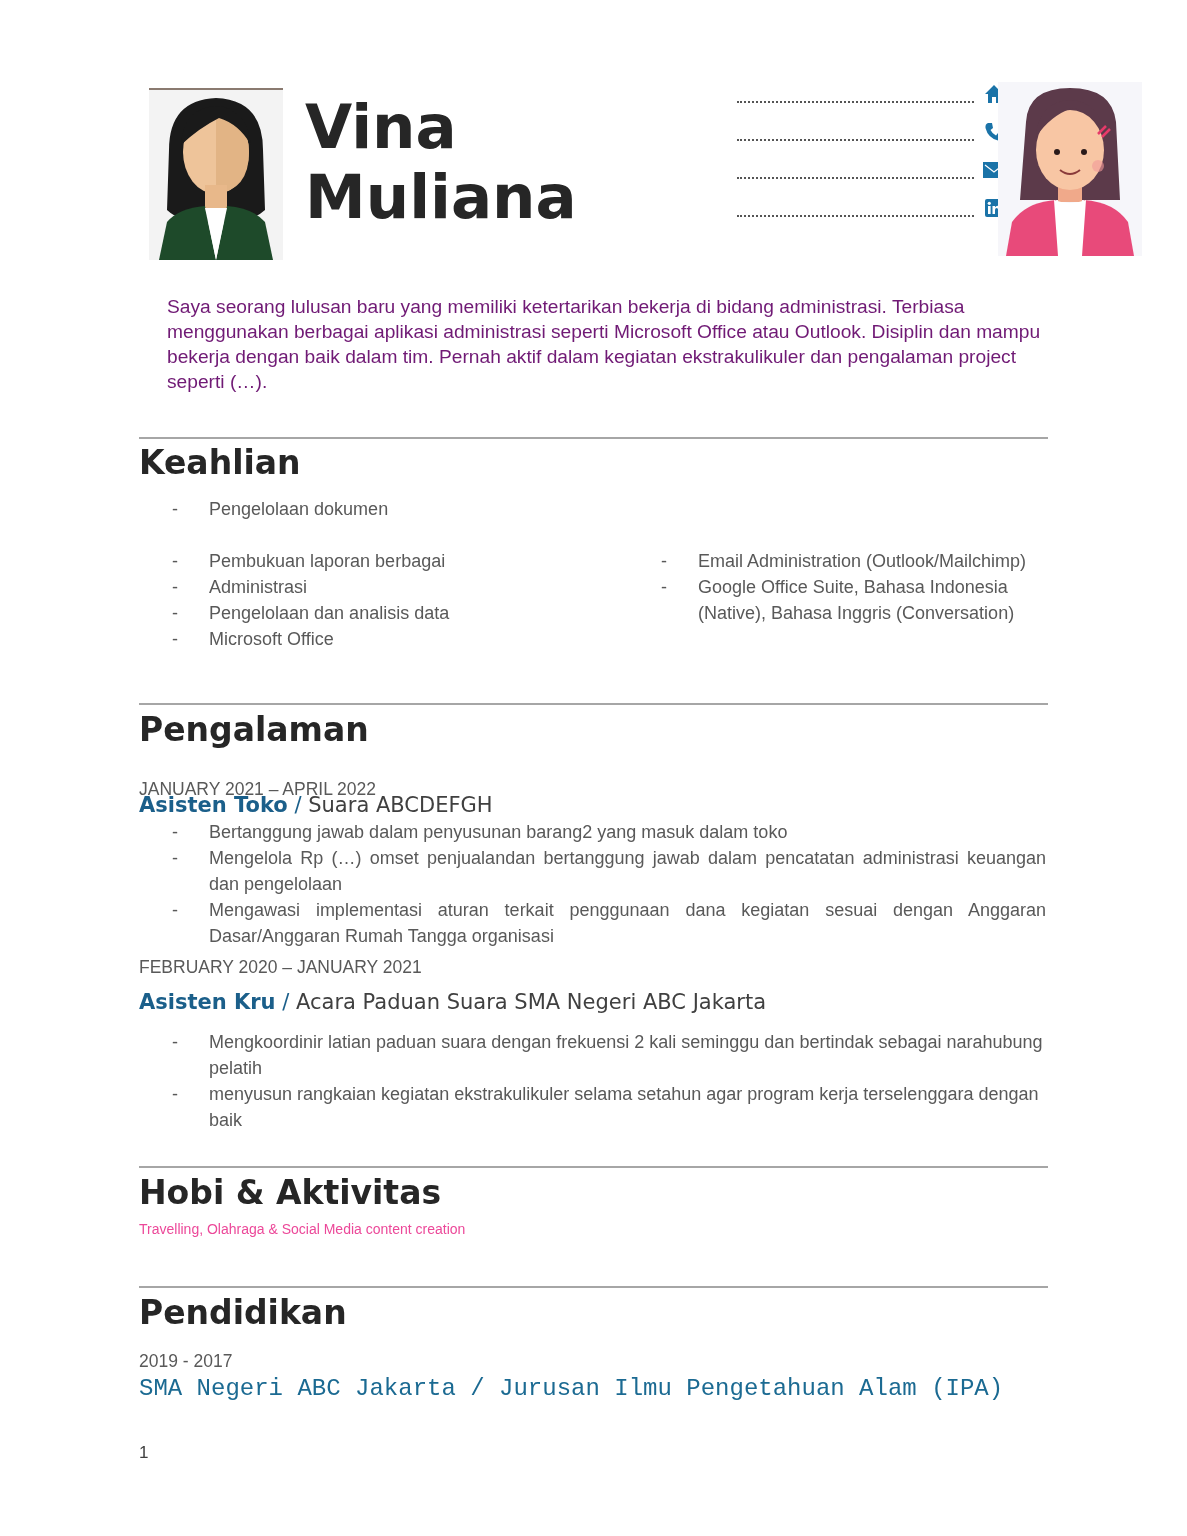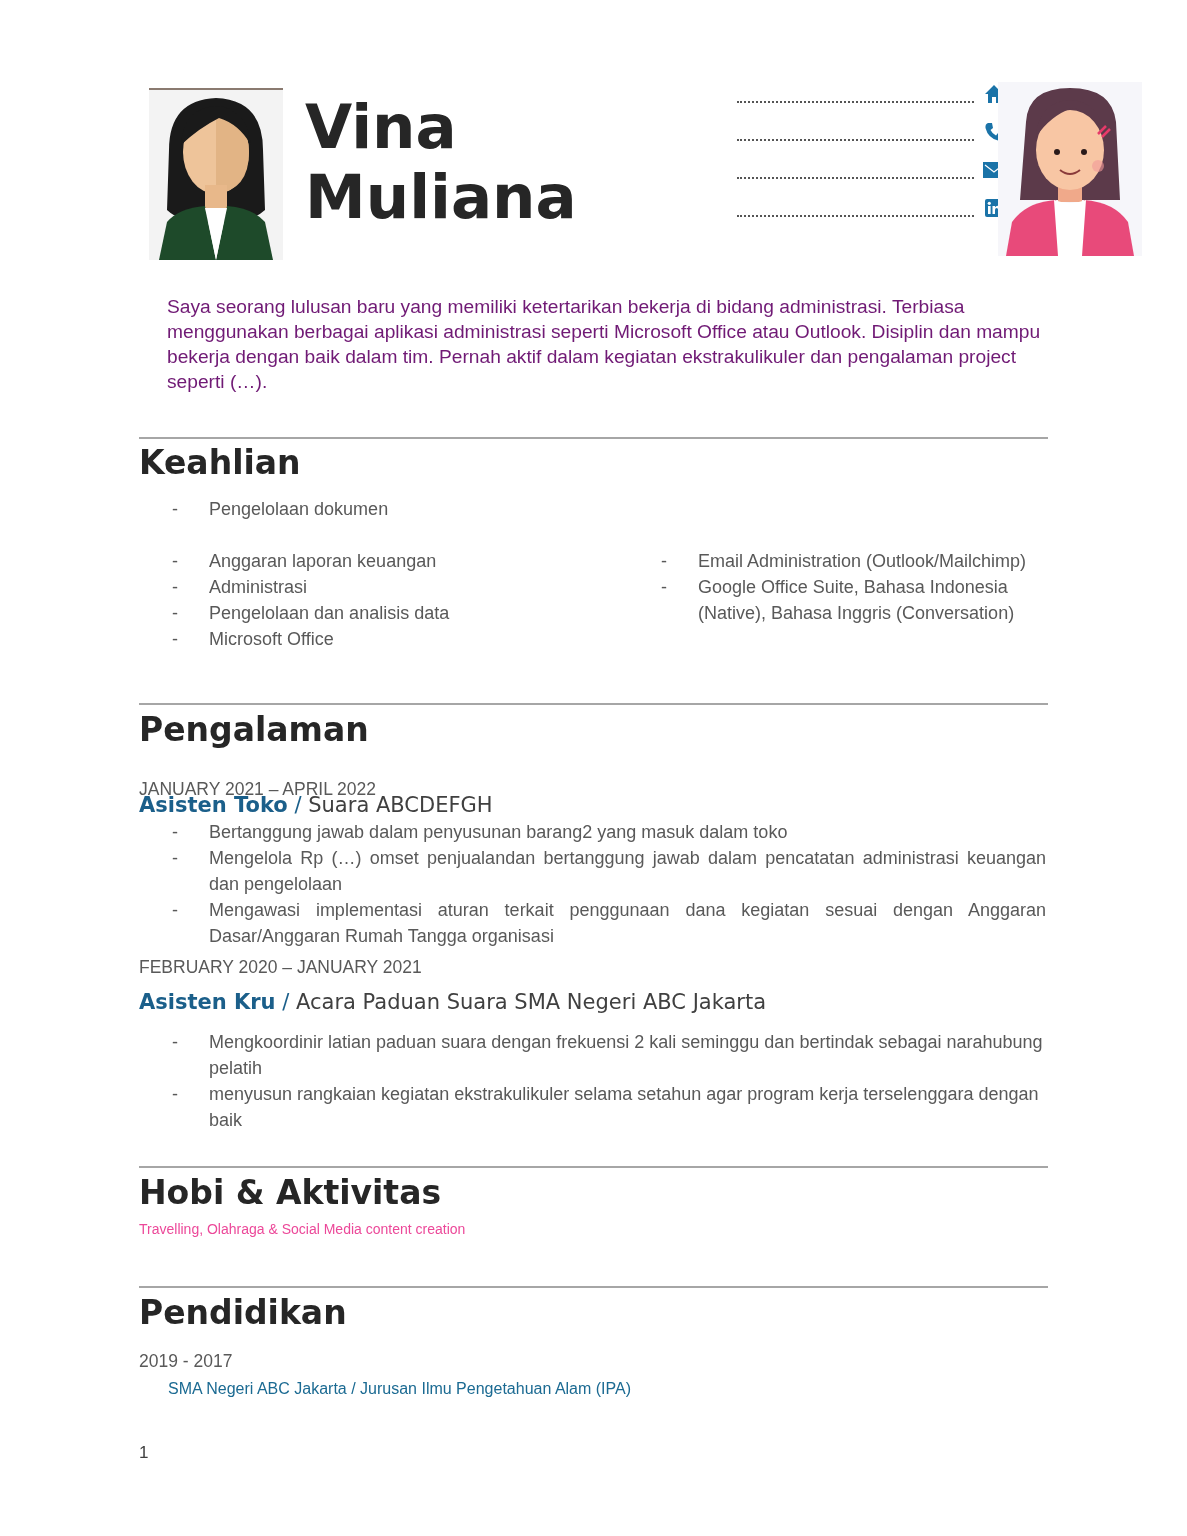--- a/index.html
+++ b/index.html
@@ -24,21 +24,21 @@
   .list { left: 172px; font-family: "Liberation Sans", sans-serif; font-size: 18px; line-height: 26px; color: #595959; margin: 0; padding: 0; list-style: none; }
   .list li { position: relative; padding-left: 37px; }
   .list li .dash { position: absolute; left: 0; top: 0; }
   .justify { text-align: justify; }
 
   .date { left: 139px; font-family: "Liberation Sans", sans-serif; font-size: 17.5px; line-height: 22px; color: #595959; }
   .role { left: 139px; font-size: 21px; line-height: 26px; white-space: nowrap; }
   .role .title { font-family: "DejaVu Sans", sans-serif; font-weight: bold; color: #1b5f8a; }
   .role .sep { font-family: "DejaVu Sans", sans-serif; color: #1b5f8a; }
   .role .org { font-family: "DejaVu Sans", sans-serif; color: #404040; }
-  .edu { left: 139px; font-family: Liberation Sans, sans-serif; font-size: 16px; line-height: 26px; color: #1b6a92; margin-left: 29px; }
+  .edu { left: 139px; font-family: Liberation Mono, monospace; font-size: 24px; line-height: 26px; color: #1b6a92; }
   .plain { left: 139px; font-family: "Liberation Sans", sans-serif; font-size: 14px; line-height: 22px; color: #ec4899; }
   .page-num { left: 139px; top: 1443px; font-family: "Liberation Sans", sans-serif; font-size: 17px; color: #404040; }
 </style>
 </head>
 <body>
 
 <div class="abs photo-left">
   <svg width="134" height="170" viewBox="0 0 134 170">
     <rect width="134" height="170" fill="#f3f3f3"></rect>
     <path d="M20 60 Q20 10 67 8 Q114 10 114 60 L116 120 Q100 135 67 130 Q34 135 18 120 Z" fill="#1a1a1a"></path>
@@ -117,21 +117,21 @@
 <div class="abs summary">Saya seorang  lulusan baru yang memiliki ketertarikan bekerja di bidang administrasi. Terbiasa menggunakan berbagai aplikasi administrasi seperti Microsoft Office atau Outlook. Disiplin dan mampu bekerja dengan baik dalam tim. Pernah aktif dalam kegiatan ekstrakulikuler dan pengalaman project seperti (…).</div>
 
 <div class="abs rule" style="top:437px;"></div>
 <div class="abs h2" style="top:443px;">Keahlian</div>
 
 <ul class="abs list" style="top:496px; width:450px;">
   <li><span class="dash">-</span><span>Pengelolaan dokumen</span></li>
 </ul>
 
 <ul class="abs list" style="top:548px; width:450px;">
-  <li><span class="dash">-</span><span>Anggaran laporan keuangan</span></li>
+  <li><span class="dash">-</span><span>Pembukuan laporan berbagai</span></li>
   <li><span class="dash">-</span><span>Administrasi</span></li>
   <li><span class="dash">-</span><span>Pengelolaan dan analisis data</span></li>
   <li><span class="dash">-</span><span>Microsoft Office</span></li>
 </ul>
 
 <ul class="abs list" style="top:548px; left:661px; width:380px;">
   <li><span class="dash">-</span><span>Email Administration (Outlook/Mailchimp)</span></li>
   <li><span class="dash">-</span><span>Google Office Suite, Bahasa Indonesia (Native), Bahasa Inggris (Conversation)</span></li>
 </ul>
 

